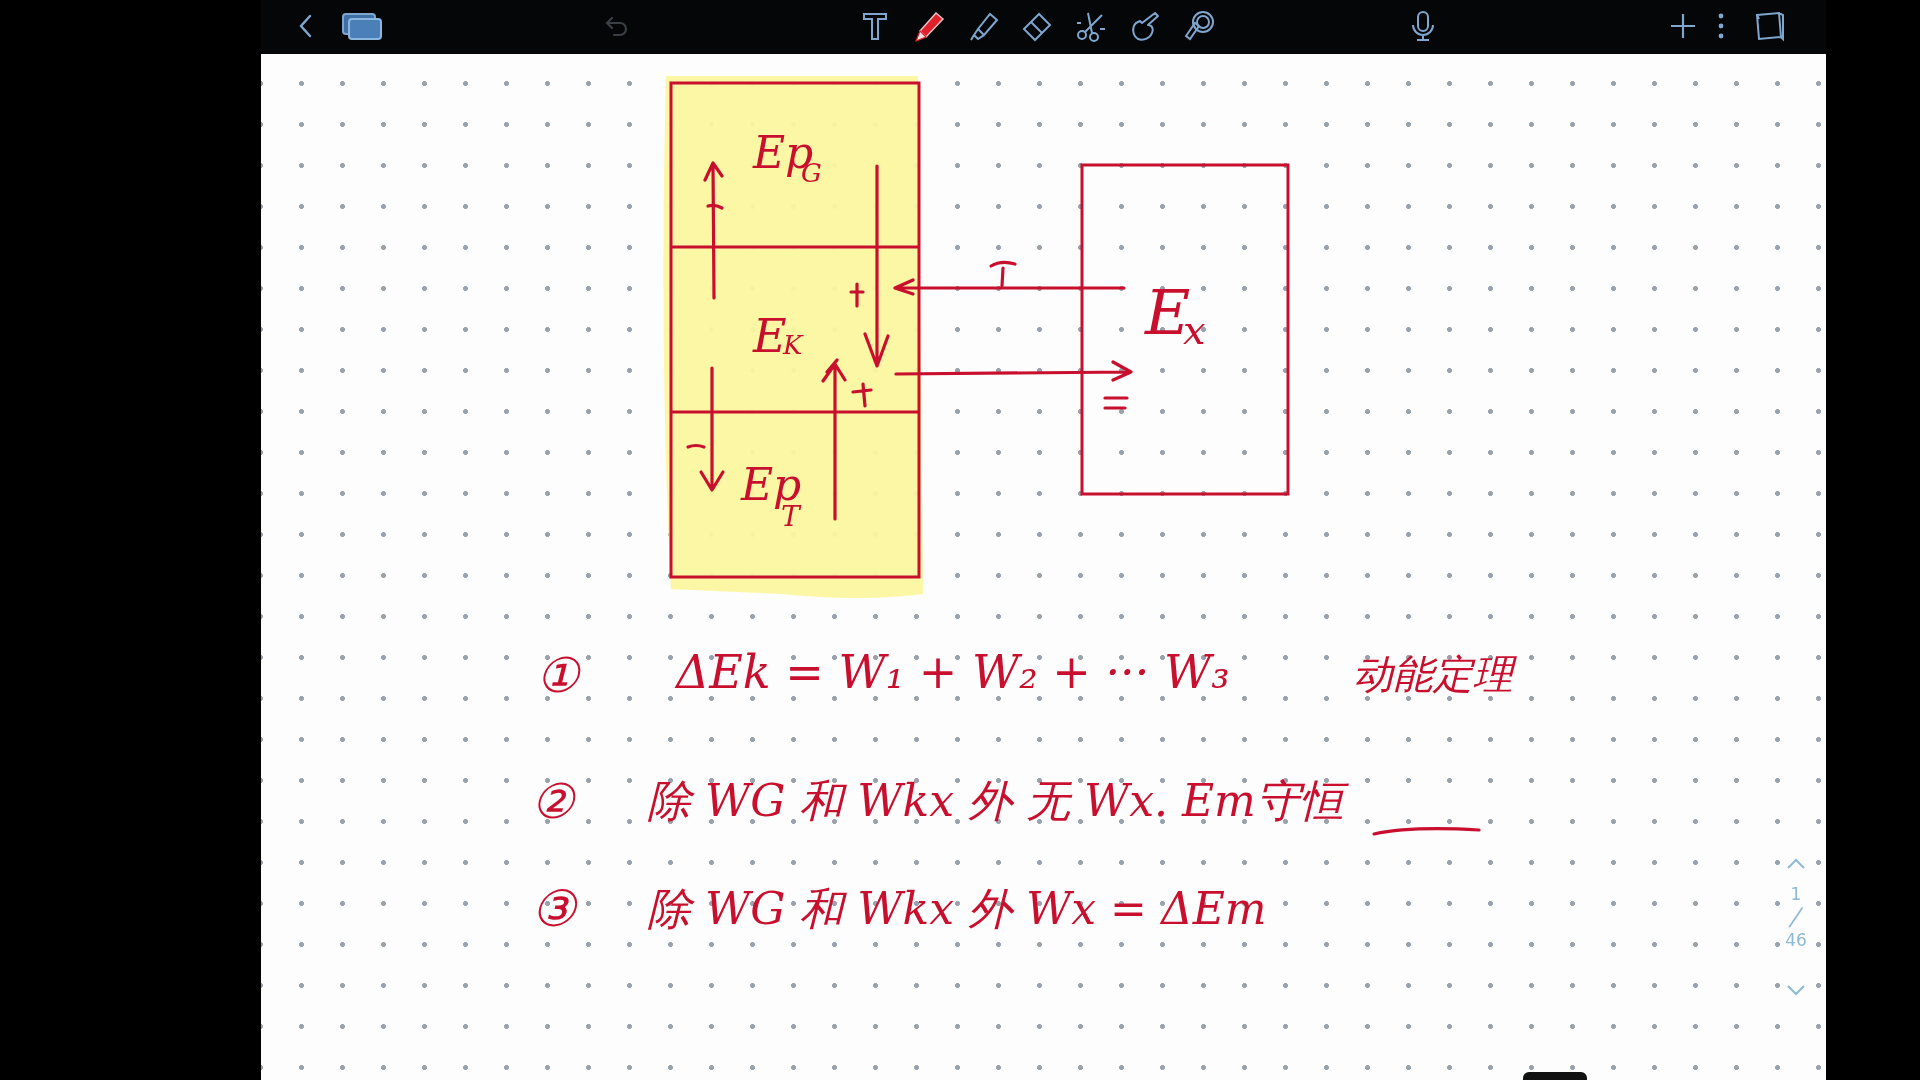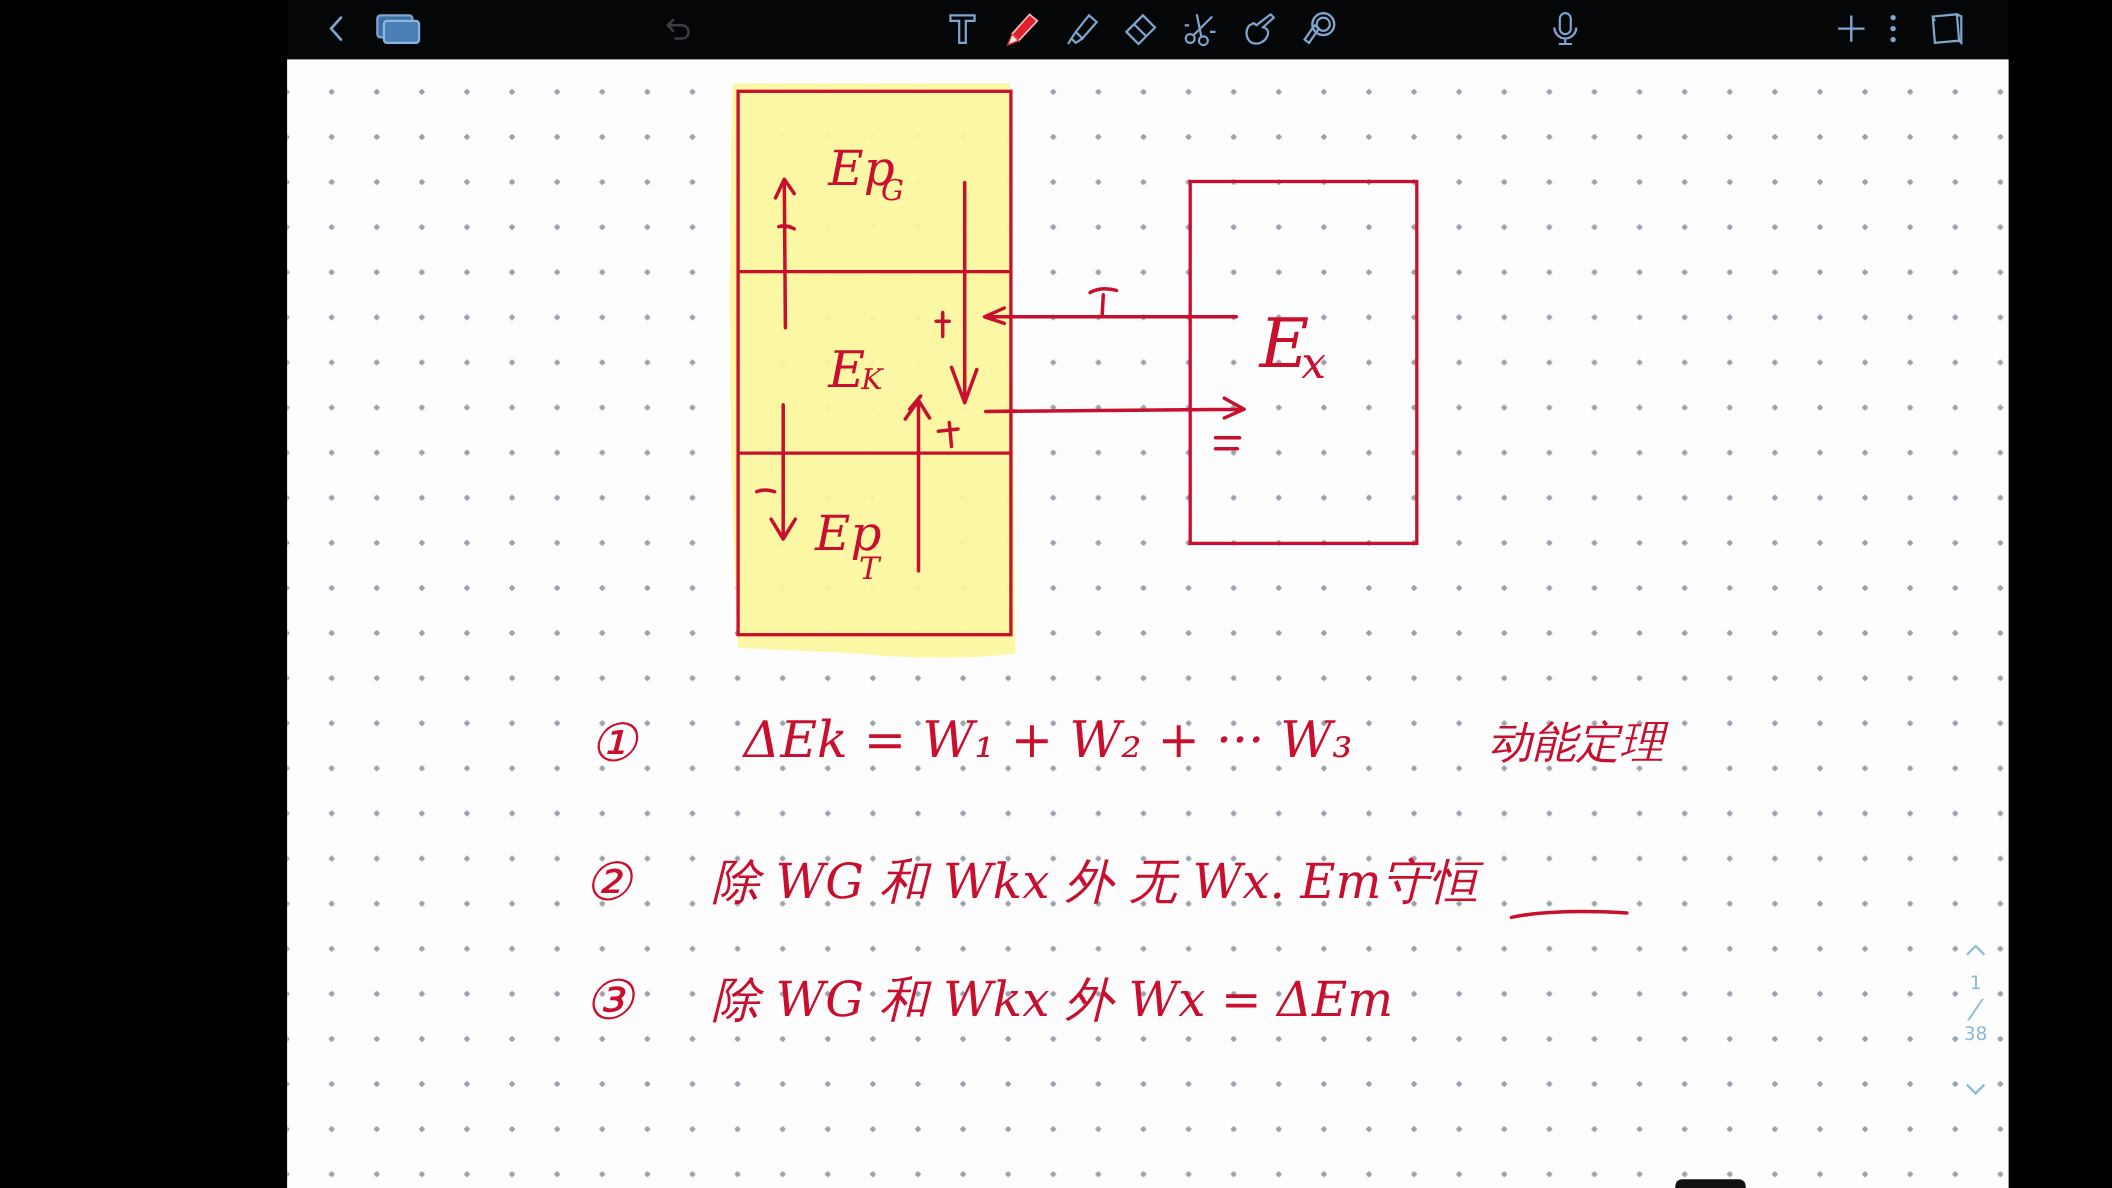--- a/index.html
+++ b/index.html
@@ -163,21 +163,21 @@
     </svg>
 
     <div class="pager">
       <div class="chev">
         <svg viewBox="0 0 30 20" width="30" height="20">
             <path d="M7 14 L15 6 L23 14" fill="none" stroke="#8cbad6" stroke-width="2"></path>
           </svg>
       </div>
       <span class="num">1</span>
       <span class="slash">/</span>
-      <span class="num">38</span>
+      <span class="num">46</span>
       <div class="chev" style="margin-top:30px">
         <svg viewBox="0 0 30 20" width="30" height="20">
             <path d="M7 6 L15 14 L23 6" fill="none" stroke="#8cbad6" stroke-width="2"></path>
           </svg>
       </div>
     </div>
     <div class="scroll-thumb"></div>
   </div>
 </div>
 

